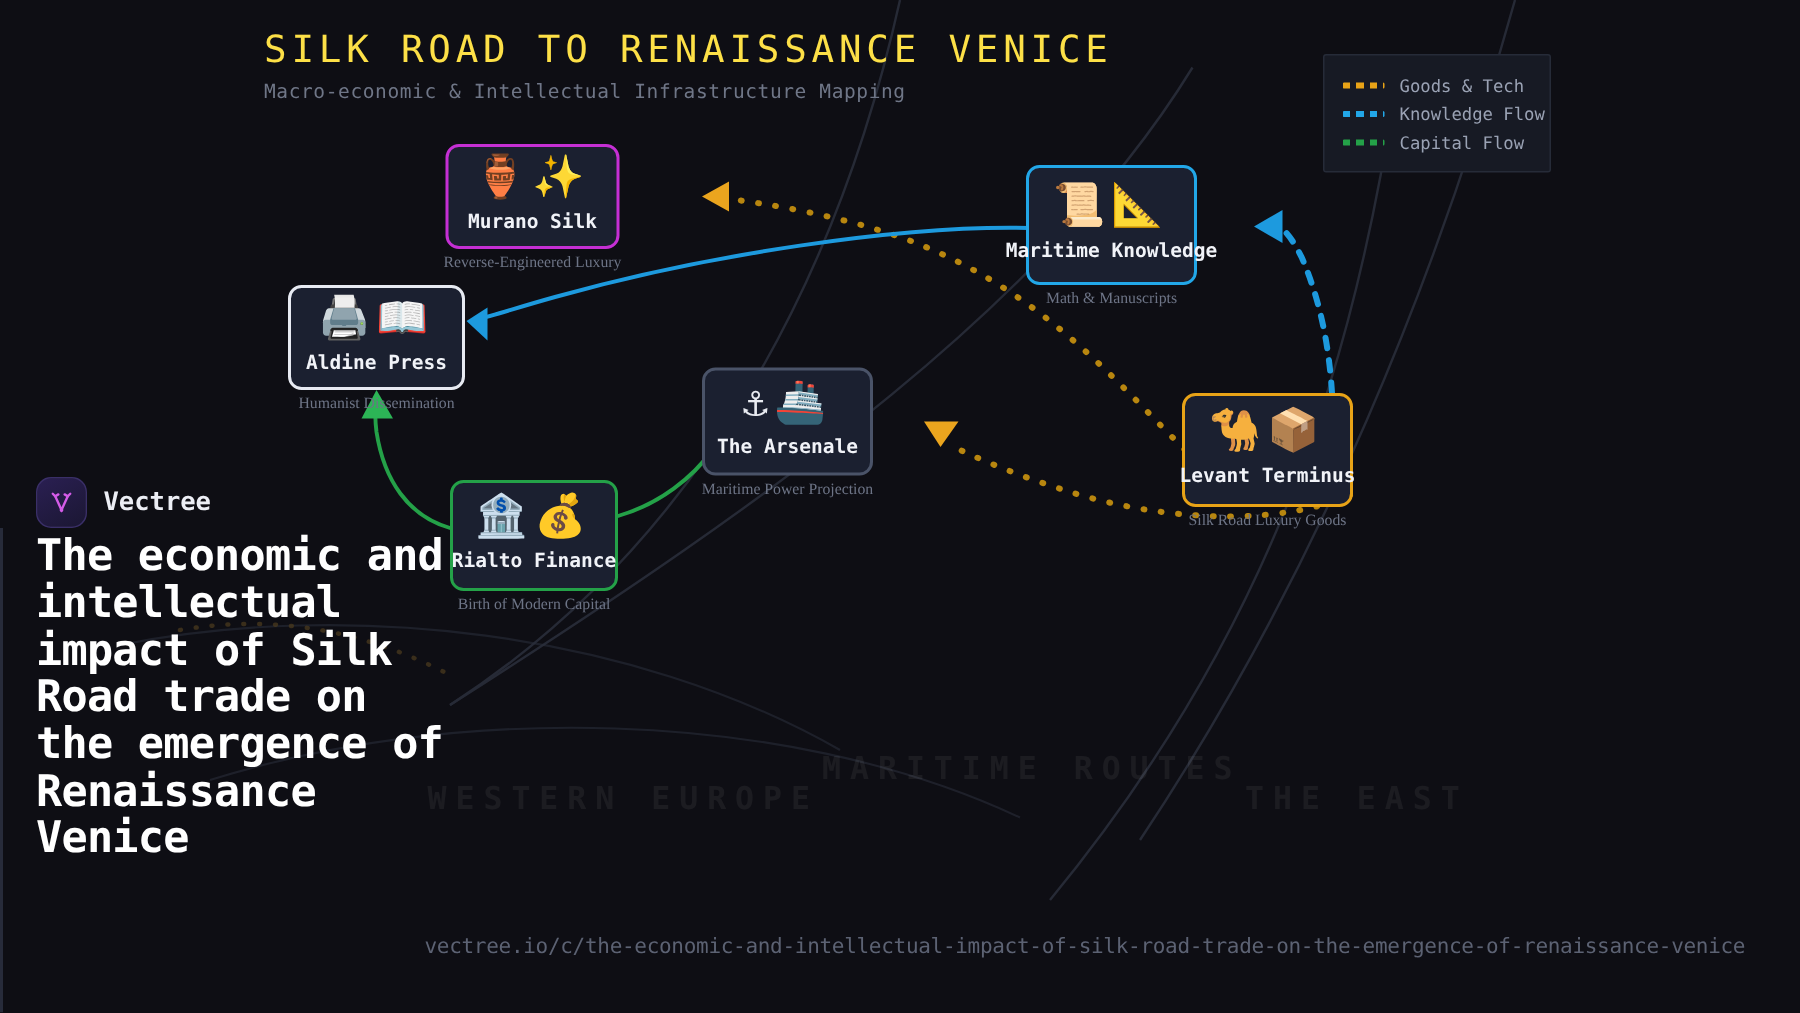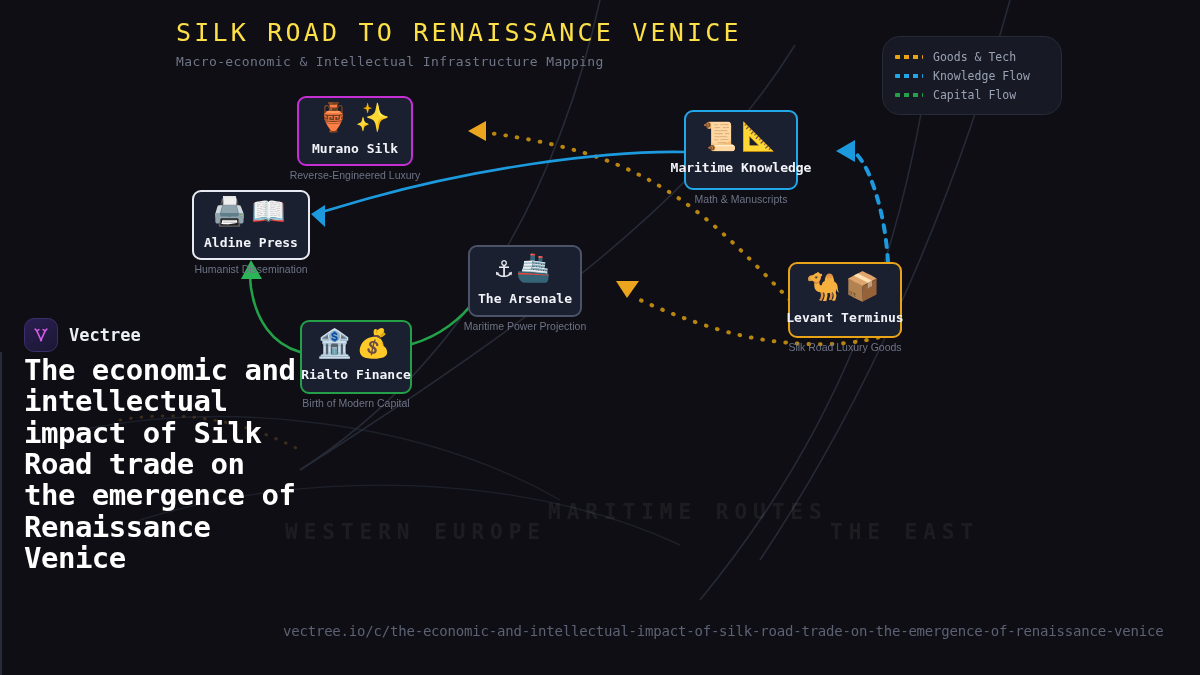--- a/index.html
+++ b/index.html
@@ -42,24 +42,24 @@
     font-family:"DejaVu Sans Mono", monospace;
     font-size:13px;
     color:#6f7687;
     letter-spacing:0.4px;
     white-space:nowrap;
   }
 
   
   .legend {
     position:absolute; left:882px; top:36px;
-    width:180px;
+    width:152px;
     background:#171a24;
     border:1px solid #262b38;
-    border-radius:18px;
+    border-radius:2px;
     padding:10px 12px;
   }
   .legend-row { display:flex; align-items:center; height:19px; }
   .legend-swatch { width:28px; height:4px; margin-right:10px; flex:0 0 auto; border-radius:1px; }
   .legend-label { font-size:11.5px; color:#9aa2b4; font-family:"DejaVu Sans Mono", monospace; white-space:nowrap;}
 
   
   .node {
     position:absolute;
     background:#1b2030;
@@ -71,21 +71,21 @@
   }
   .node .emo { font-size:28px; line-height:1; letter-spacing:4px; white-space:nowrap; }
   .node .nm {
     margin-top:9px;
     font-family:"DejaVu Sans Mono", monospace;
     font-size:13px; font-weight:700; color:#f1f3f8; white-space:nowrap;
   }
   .node .sb {
     position:absolute; left:50%; transform:translateX(-50%);
     bottom:-17px;
-    font-family:Liberation Sans, sans-serif;
+    font-family:Liberation Serif, serif;
     font-size:10.5px; color:#6d7486; white-space:nowrap;
   }
 
   
   .brandrow { position:absolute; left:24px; top:318px; display:flex; align-items:center; gap:11px; }
   .logo {
     width:34px; height:34px; border-radius:10px;
     background:linear-gradient(150deg,#2a1f52 0%, #1b1733 100%);
     border:1px solid #3a2f68;
     display:flex; align-items:center; justify-content:center;

